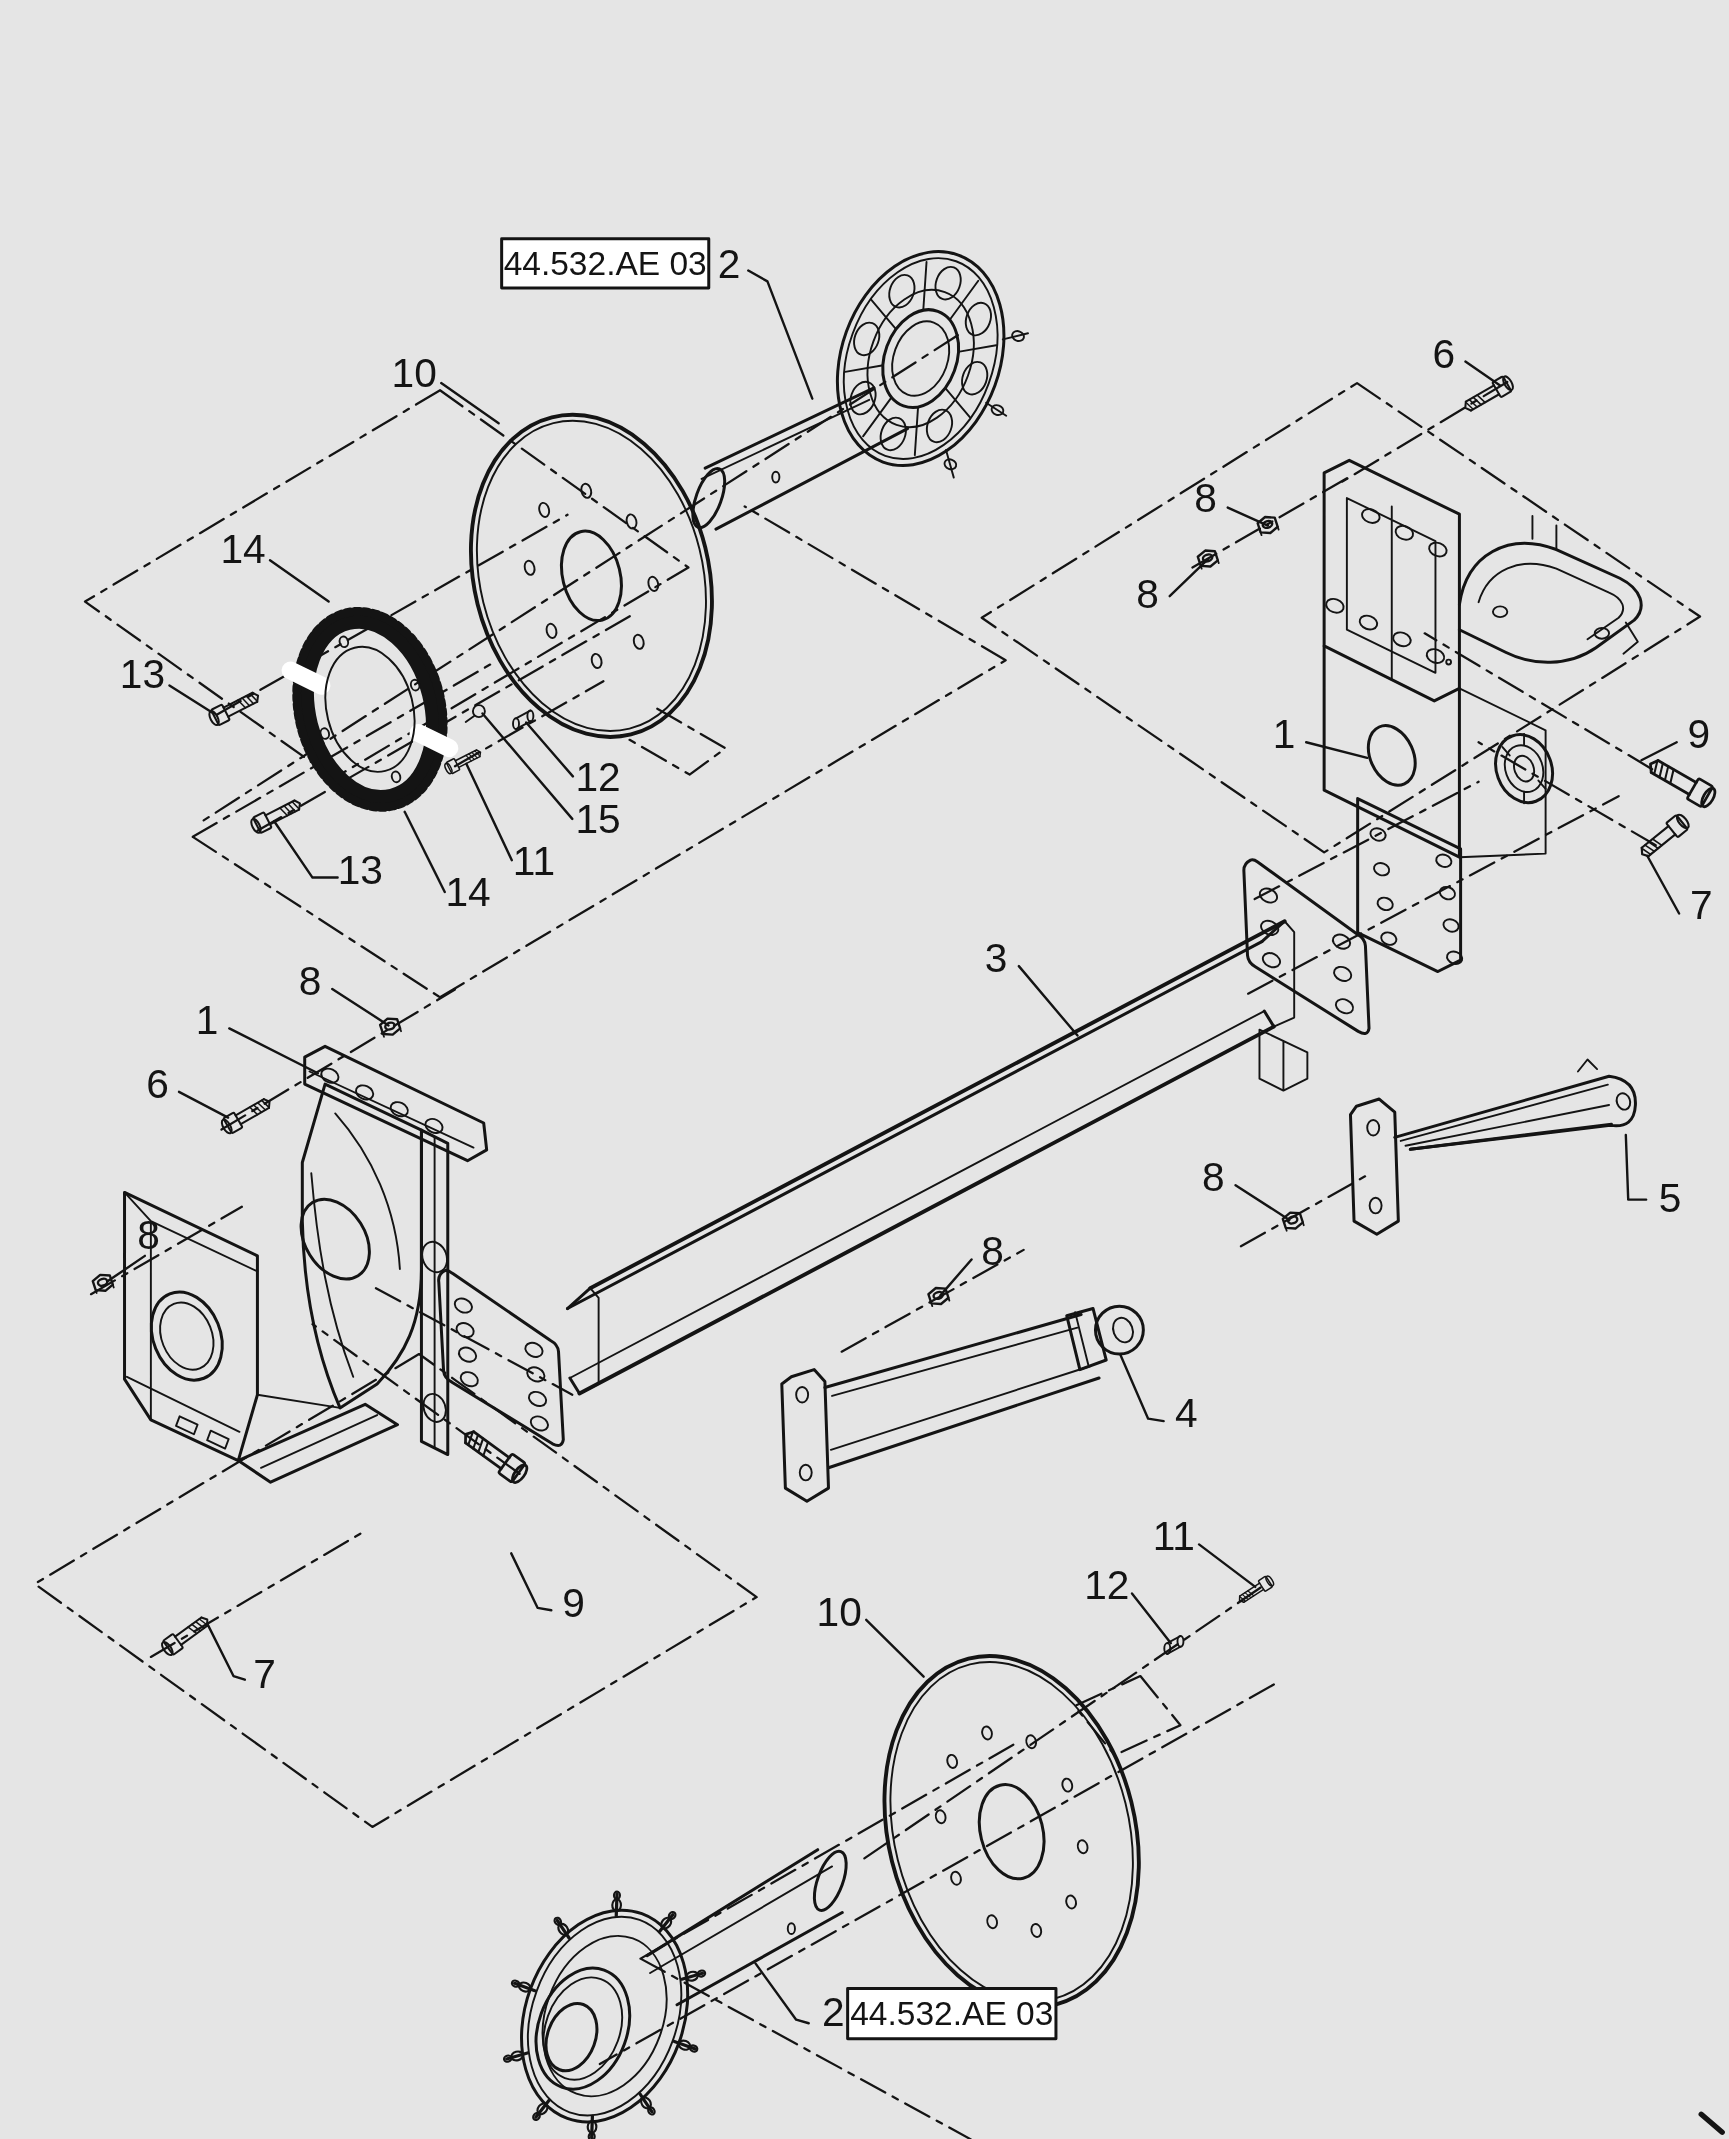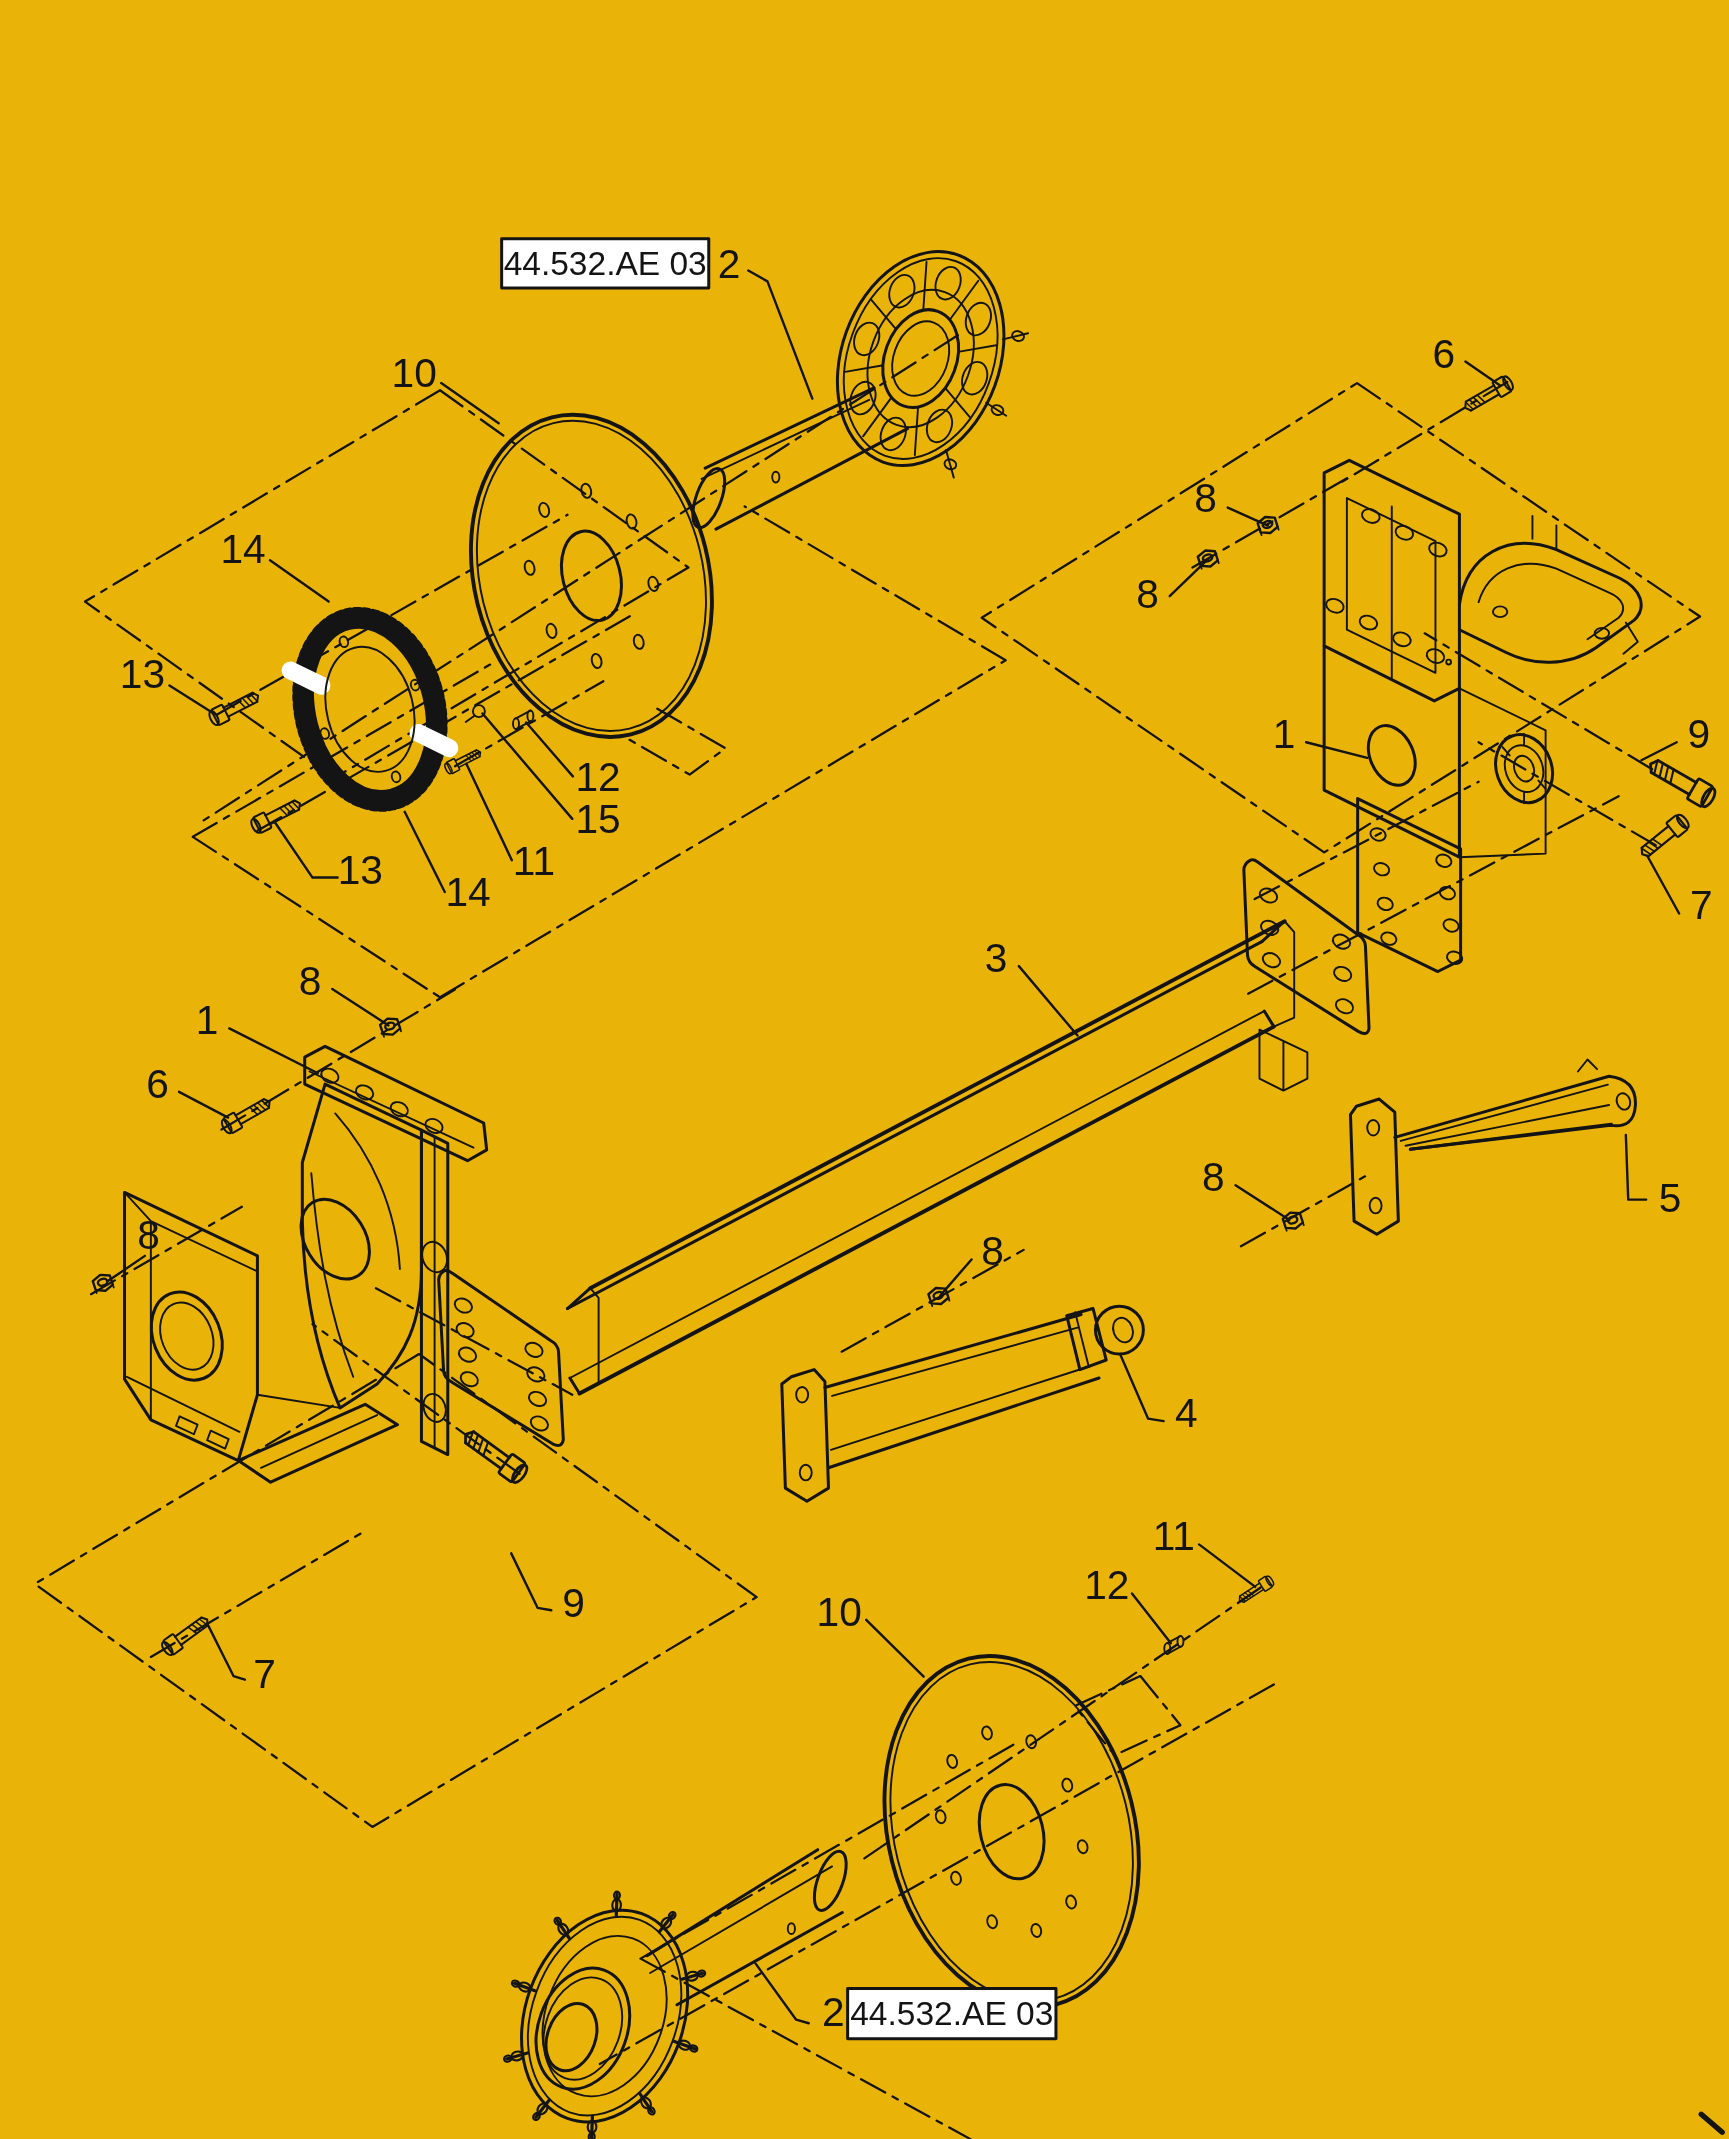--- a/index.html
+++ b/index.html
@@ -1,16 +1,16 @@
 <!DOCTYPE html>
 <html style="font-size:9.6px"><head>
 <meta charset="utf-8">
 <style>
   html,body{margin:0;padding:0;background:#ffffff;width:1730px;height:2140px;}
-  #stage{position:relative;width:1730px;height:2140px;background:#eab308;overflow:hidden;}
+  #stage{position:relative;width:1730px;height:2140px;background:#e5e5e5;overflow:hidden;}
   svg{position:absolute;left:0;top:0;width:1730px;height:2140px;display:block;}
   .med{stroke-width:5;}
   .thin{stroke-width:3.2;}
   .thick{stroke-width:6.5;}
   .dash{stroke-width:3.8;stroke-dasharray:46 14 10 14;}
   .leader{stroke-width:4;fill:none;}
   .callout-text{font-family:"Liberation Sans",sans-serif;font-size:68px;fill:#141414;stroke:none;text-anchor:middle;}
   .refbox-text{font-family:"Liberation Sans",sans-serif;font-size:56px;fill:#141414;stroke:none;text-anchor:middle;}
   .white{stroke:#ffffff;}
 </style>

